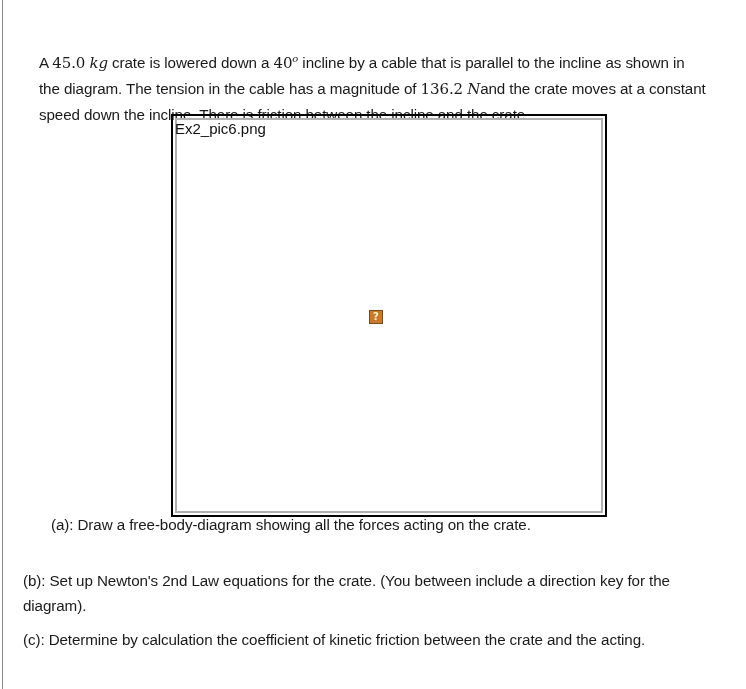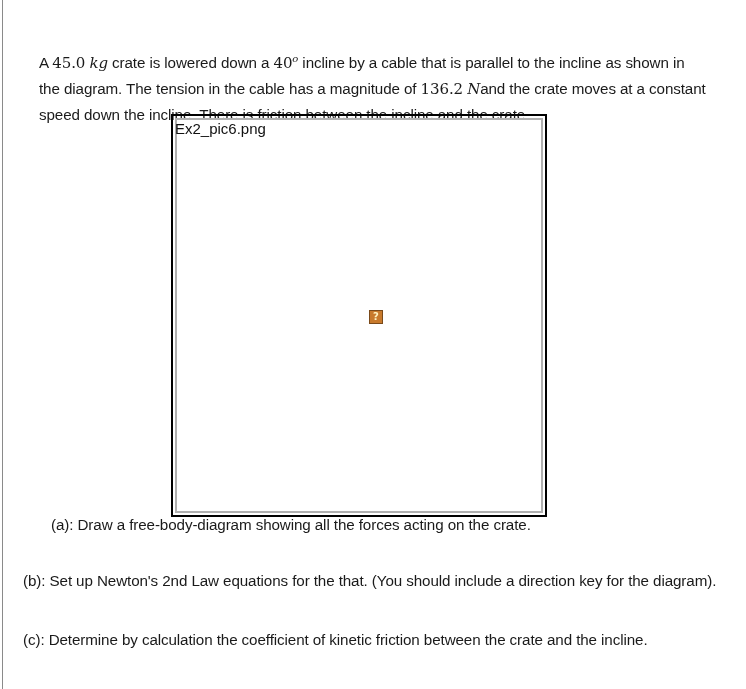--- a/index.html
+++ b/index.html
@@ -16,21 +16,21 @@
       font-size: 15.2px; line-height: 25px; letter-spacing: -0.1px;
     }
     .para { margin: 16px; }
     .math {
       font-family: "DejaVu Serif", "Liberation Serif", serif;
       font-size: 15px;
     }
     .math i { font-style: italic; }
     .figure {
       position: absolute; left: 171px; top: 114px;
-      width: 376px; height: 403px;
+      width: 436px; height: 403px;
       border: 2px solid #000;
       box-sizing: border-box;
     }
     .figure-inner {
       position: absolute; left: 2px; top: 2px; right: 2px; bottom: 2px;
       border: 2px solid #b0b0b0;
     }
     .figure-caption {
       position: absolute; left: 2px; top: 4px;
       font-size: 15px; color: #111;
@@ -58,14 +58,14 @@
   <p class="para"><span>A </span><span class="math">45.0</span>&nbsp;<span class="math"><i>kg</i></span><span> crate is lowered down a </span><span class="math">40</span><sup class="math" style="font-size:10px;"><i>o</i></sup><span> incline by a cable that is parallel to the incline as shown in the diagram. The tension in the cable has a magnitude of </span><span class="math">136.2</span>&nbsp;<span class="math"><i>N</i></span><span>and the crate moves at a constant speed down the incline. There is friction between the incline and the crate.</span></p>
 </div>
 
 <div class="figure">
   <div class="figure-inner"></div>
   <span class="figure-caption">Ex2_pic6.png</span>
   <div class="broken-img">?</div>
 </div>
 
 <div class="q" style="top:512px;margin-left:28px;">(a): Draw a free-body-diagram showing all the forces acting on the crate.</div>
-<div class="q" style="top:568px;">(b): Set up Newton's 2nd Law equations for the that. (You should include a direction key for the diagram).</div>
-<div class="q" style="top:627px;">(c): Determine by calculation the coefficient of kinetic friction between the crate and the incline.</div>
+<div class="q" style="top:568px;">(b): Set up Newton's 2nd Law equations for the crate. (You between include a direction key for the diagram).</div>
+<div class="q" style="top:627px;">(c): Determine by calculation the coefficient of kinetic friction between the crate and the acting.</div>
 
 </body></html>

